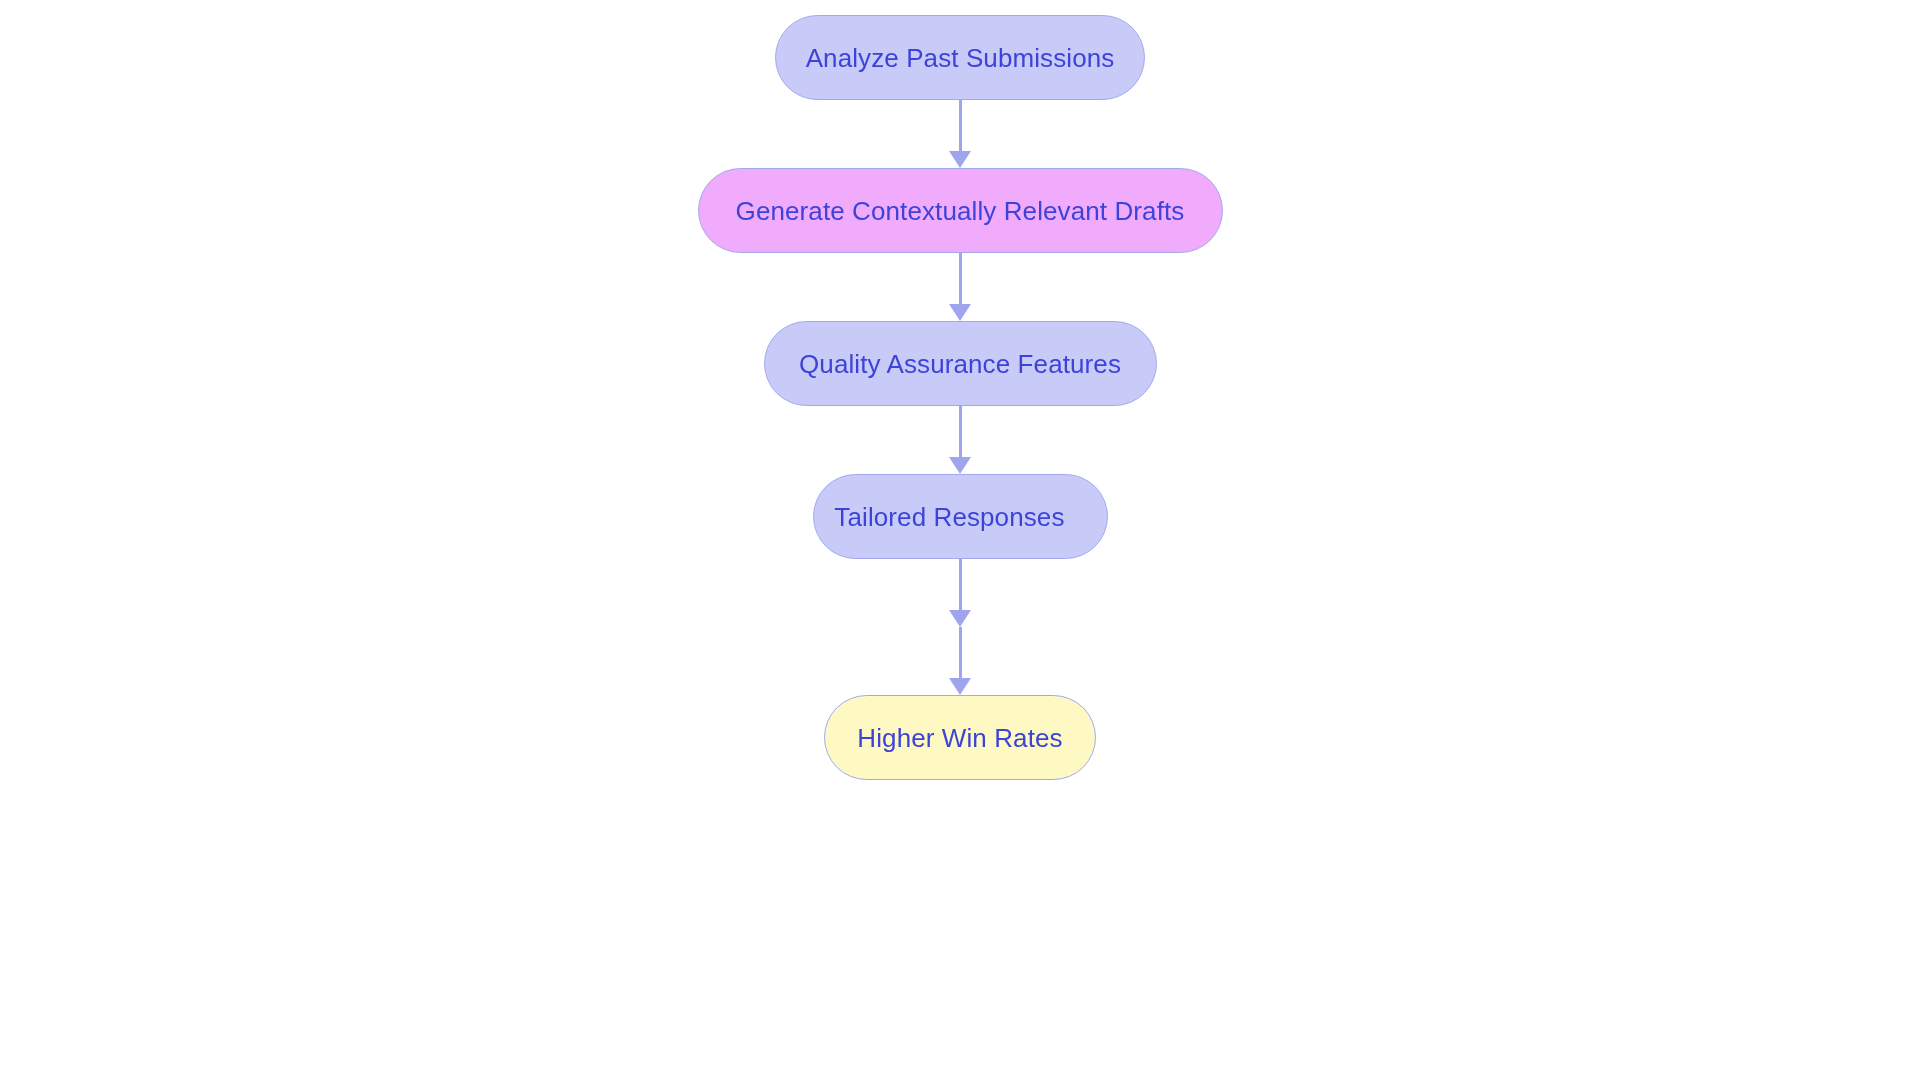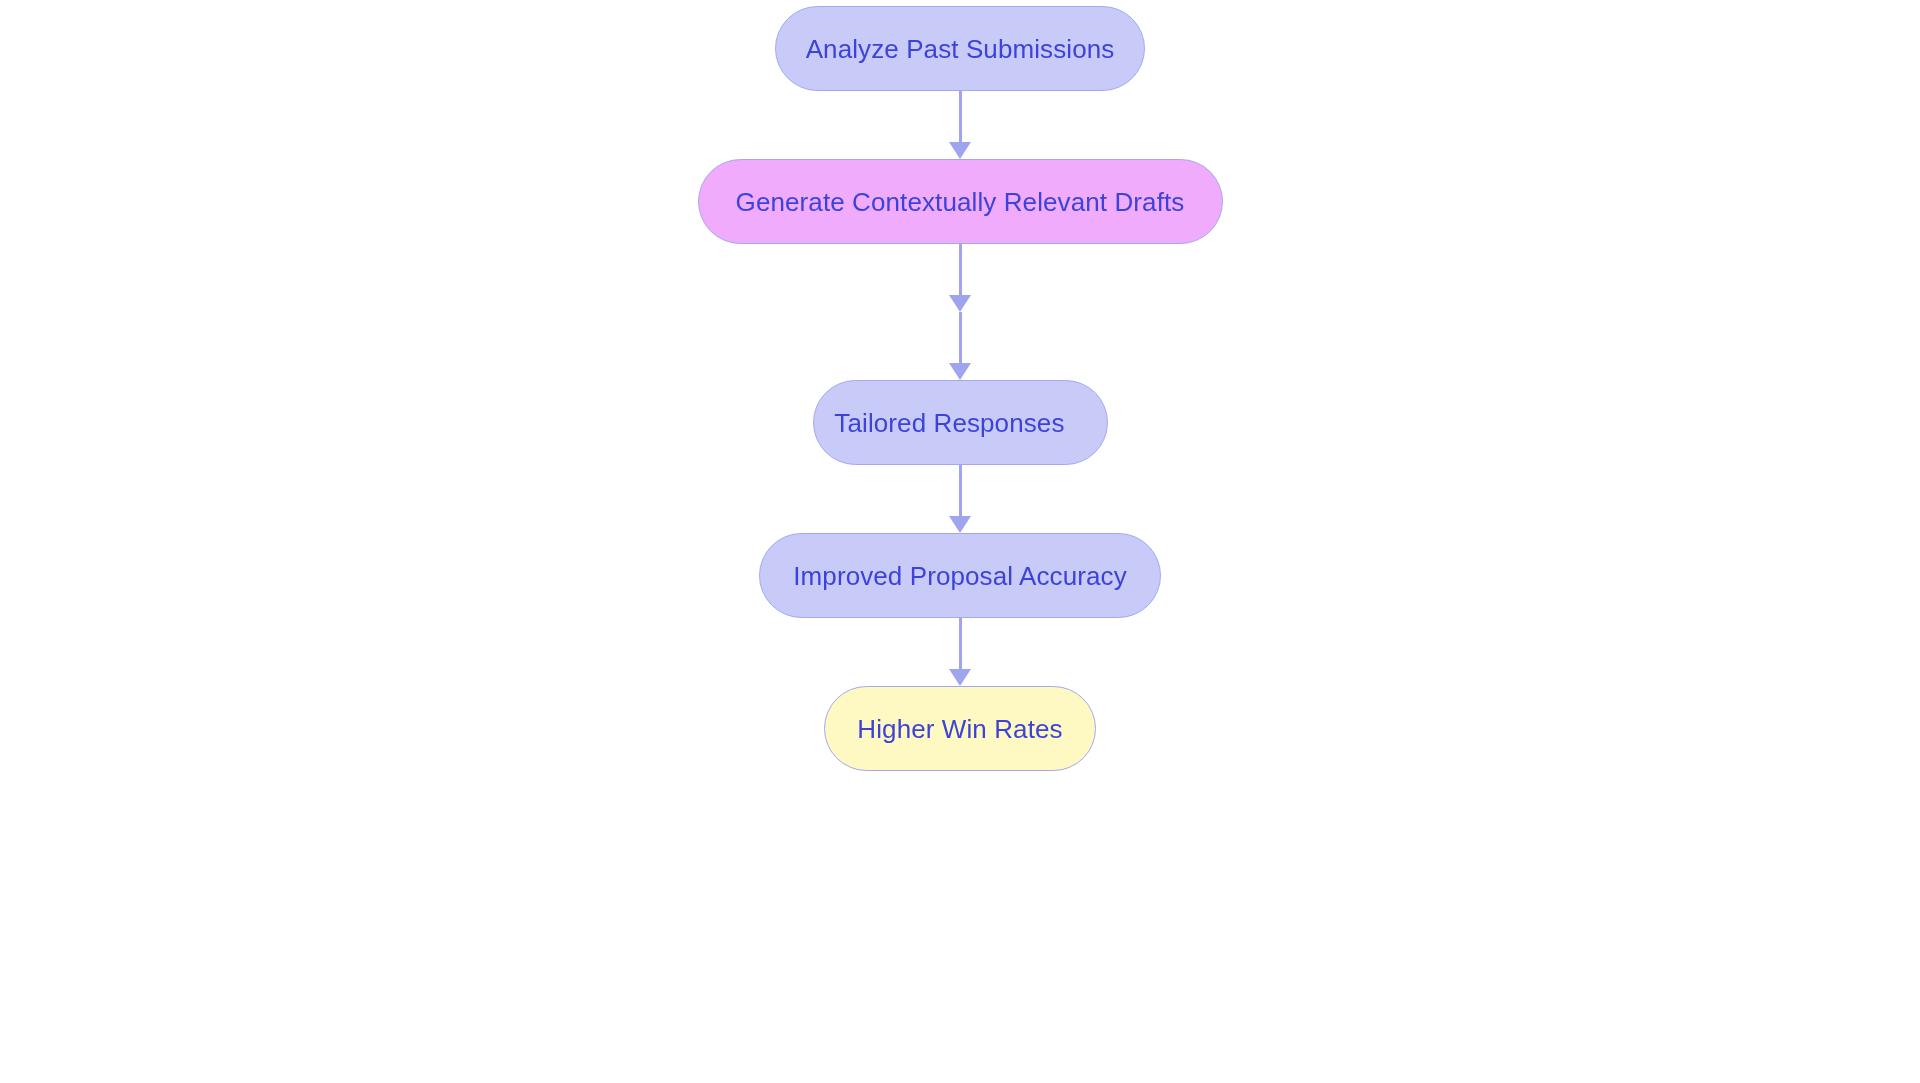--- a/index.html
+++ b/index.html
@@ -79,56 +79,56 @@
     border-top: 17px solid #9fa4ef;
     margin-top: -1px;
   }
 </style>
 </head>
 <body>
 
 <div id="flowchart-canvas" style="background: rgb(255, 255, 255);">
   <div class="flow-column">
 
-    <div class="flow-node" style="width: 370px; margin-top: 6px; background: rgb(200, 203, 248); border-color: rgb(163, 168, 238); color: rgb(61, 67, 216);">
+    <div class="flow-node" style="width: 370px; margin-top: 15px; background: rgb(200, 203, 248); border-color: rgb(163, 168, 238); color: rgb(61, 67, 216);">
       <span class="node-label" style="color: rgb(61, 67, 216);">Analyze Past Submissions</span>
     </div>
 
     <div class="flow-connector" style="height:68px;">
       <div class="connector-shaft" style="background: rgb(159, 164, 239);"></div>
       <div class="connector-head" style="border-top-color: rgb(159, 164, 239);"></div>
     </div>
 
     <div class="flow-node" style="width: 525px; background: #f0abfc; border-color: rgb(163, 168, 238); color: rgb(61, 67, 216);">
       <span class="node-label" style="color: rgb(61, 67, 216);">Generate Contextually Relevant Drafts</span>
     </div>
 
     <div class="flow-connector" style="height:68px;">
       <div class="connector-shaft" style="background: rgb(159, 164, 239);"></div>
       <div class="connector-head" style="border-top-color: rgb(159, 164, 239);"></div>
     </div>
 
+    <div class="flow-node" style="width: 393px; background: rgb(200, 203, 248); border-color: rgb(163, 168, 238); color: rgb(61, 67, 216);">
+      <span class="node-label" style="color: rgb(61, 67, 216);">Quality Assurance Features</span>
+    </div>
 
     <div class="flow-connector" style="height:68px;">
       <div class="connector-shaft" style="background: rgb(159, 164, 239);"></div>
       <div class="connector-head" style="border-top-color: rgb(159, 164, 239);"></div>
     </div>
 
     <div class="flow-node" style="width: 295px; background: rgb(200, 203, 248); border-color: rgb(163, 168, 238); color: rgb(61, 67, 216); justify-content: flex-end;">
       <span class="node-label" style="color: rgb(61, 67, 216);">Tailored Responses</span>
     </div>
 
     <div class="flow-connector" style="height:68px;">
       <div class="connector-shaft" style="background: rgb(159, 164, 239);"></div>
       <div class="connector-head" style="border-top-color: rgb(159, 164, 239);"></div>
     </div>
 
-    <div class="flow-node" style="width: 402px; background: rgb(200, 203, 248); border-color: rgb(163, 168, 238); color: rgb(61, 67, 216);">
-      <span class="node-label" style="color: rgb(61, 67, 216);">Improved Proposal Accuracy</span>
-    </div>
 
     <div class="flow-connector" style="height:68px;">
       <div class="connector-shaft" style="background: rgb(159, 164, 239);"></div>
       <div class="connector-head" style="border-top-color: rgb(159, 164, 239);"></div>
     </div>
 
     <div class="flow-node" style="width: 272px; background: #fef9c3; border-color: rgb(163, 168, 238); color: rgb(61, 67, 216); align-items: center;">
       <span class="node-label" style="color: rgb(61, 67, 216);">Higher Win Rates</span>
     </div>
 

